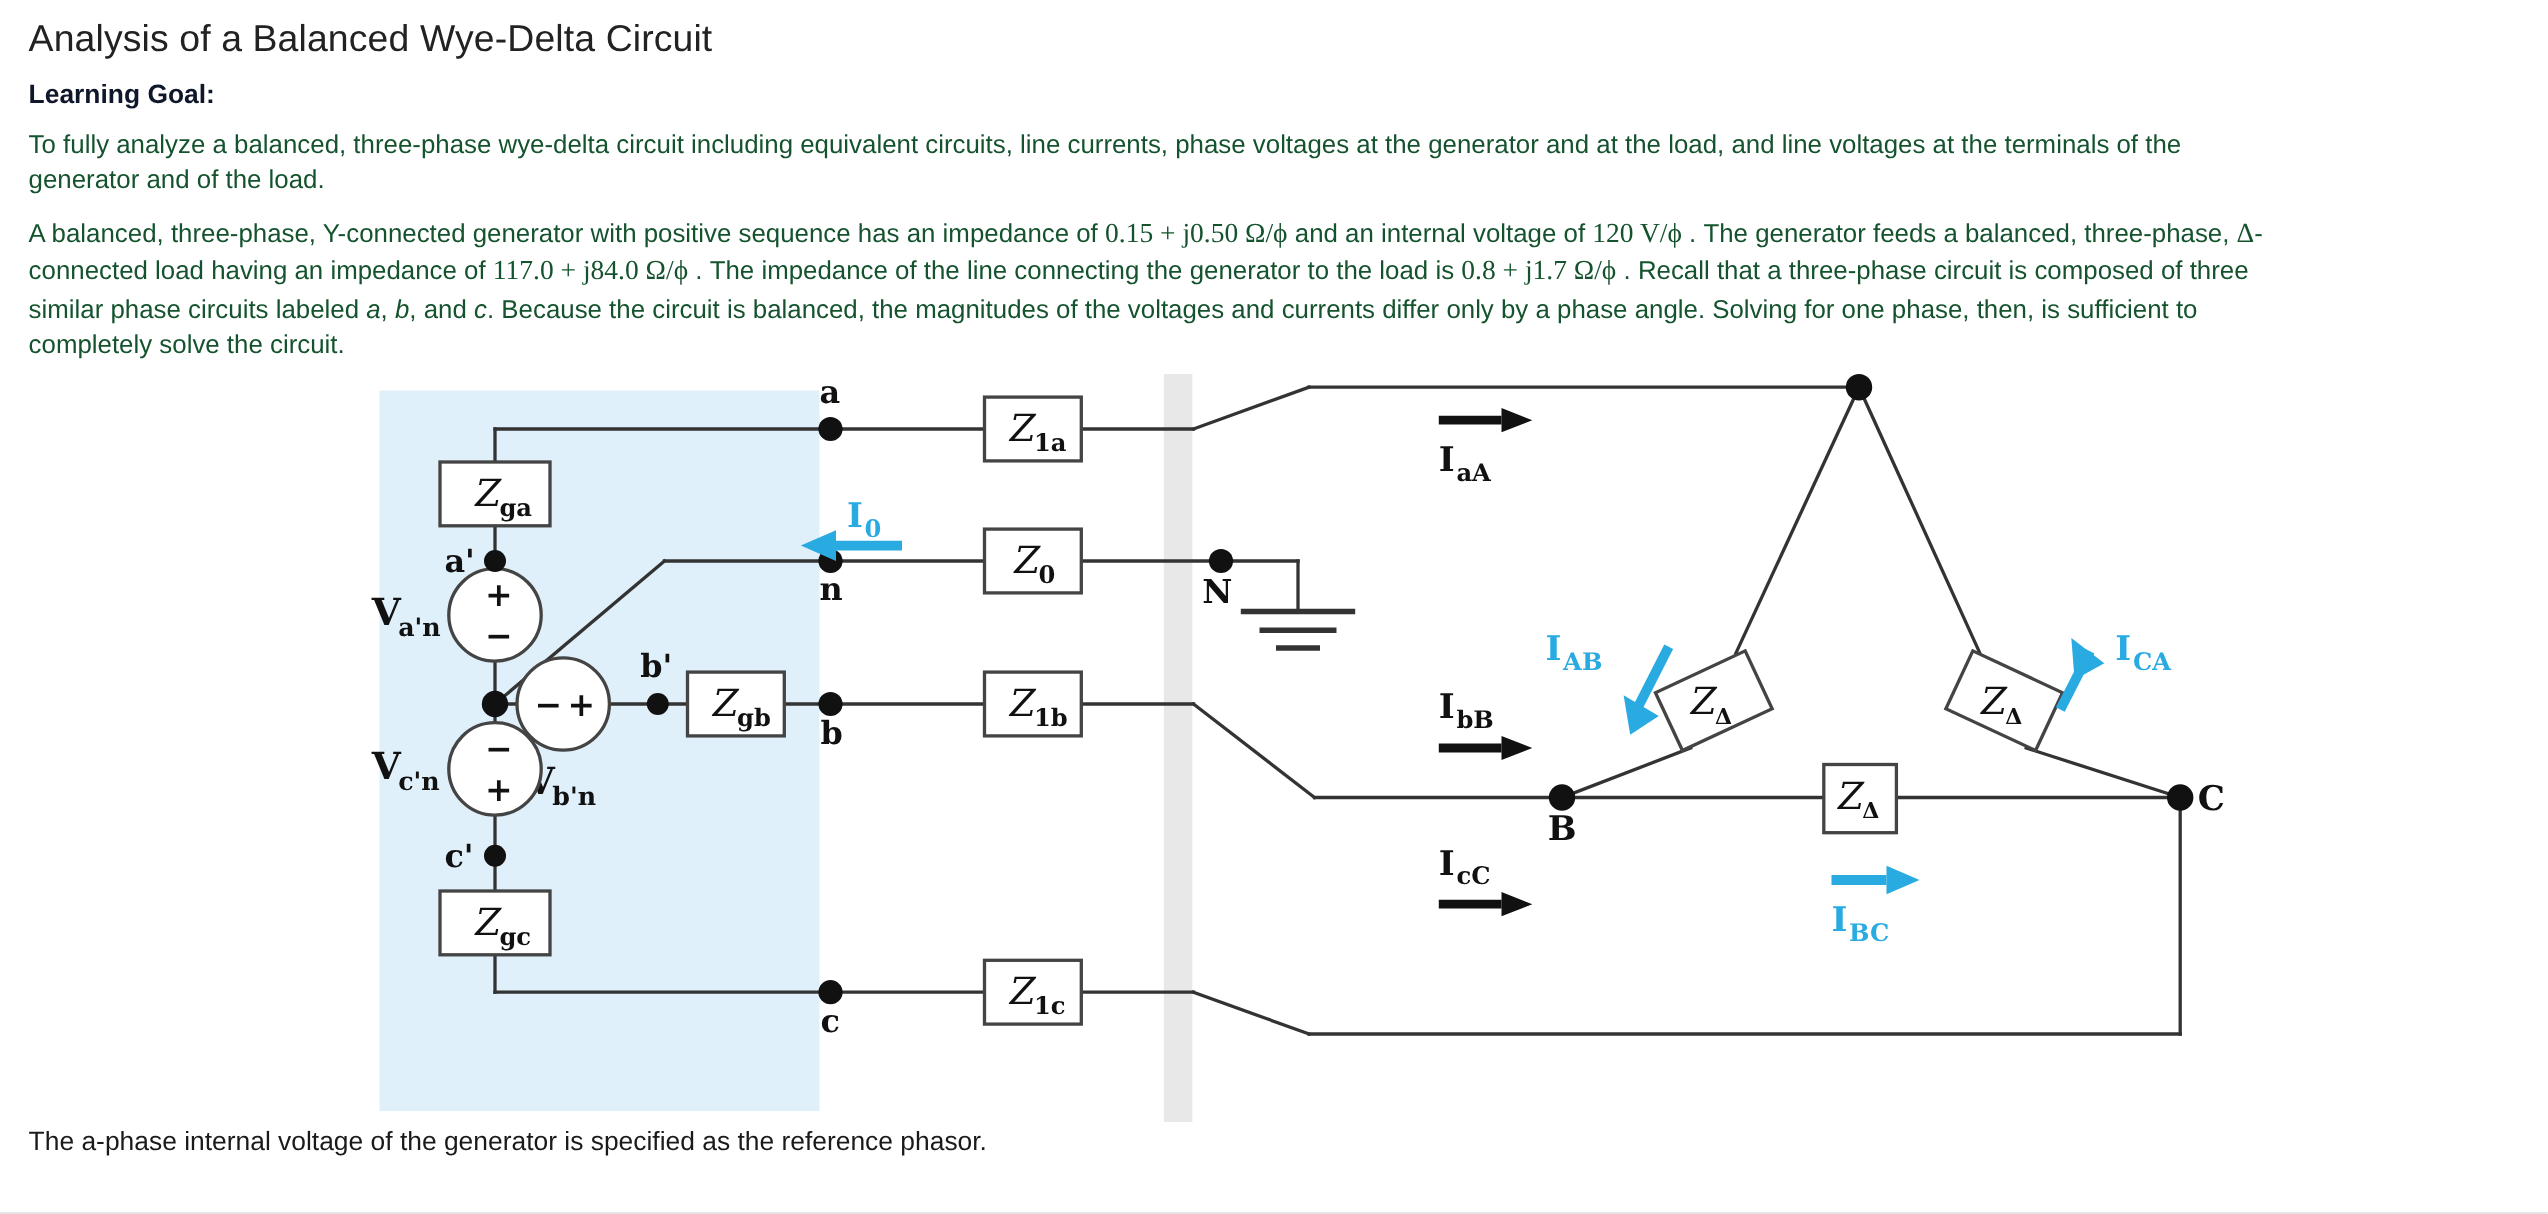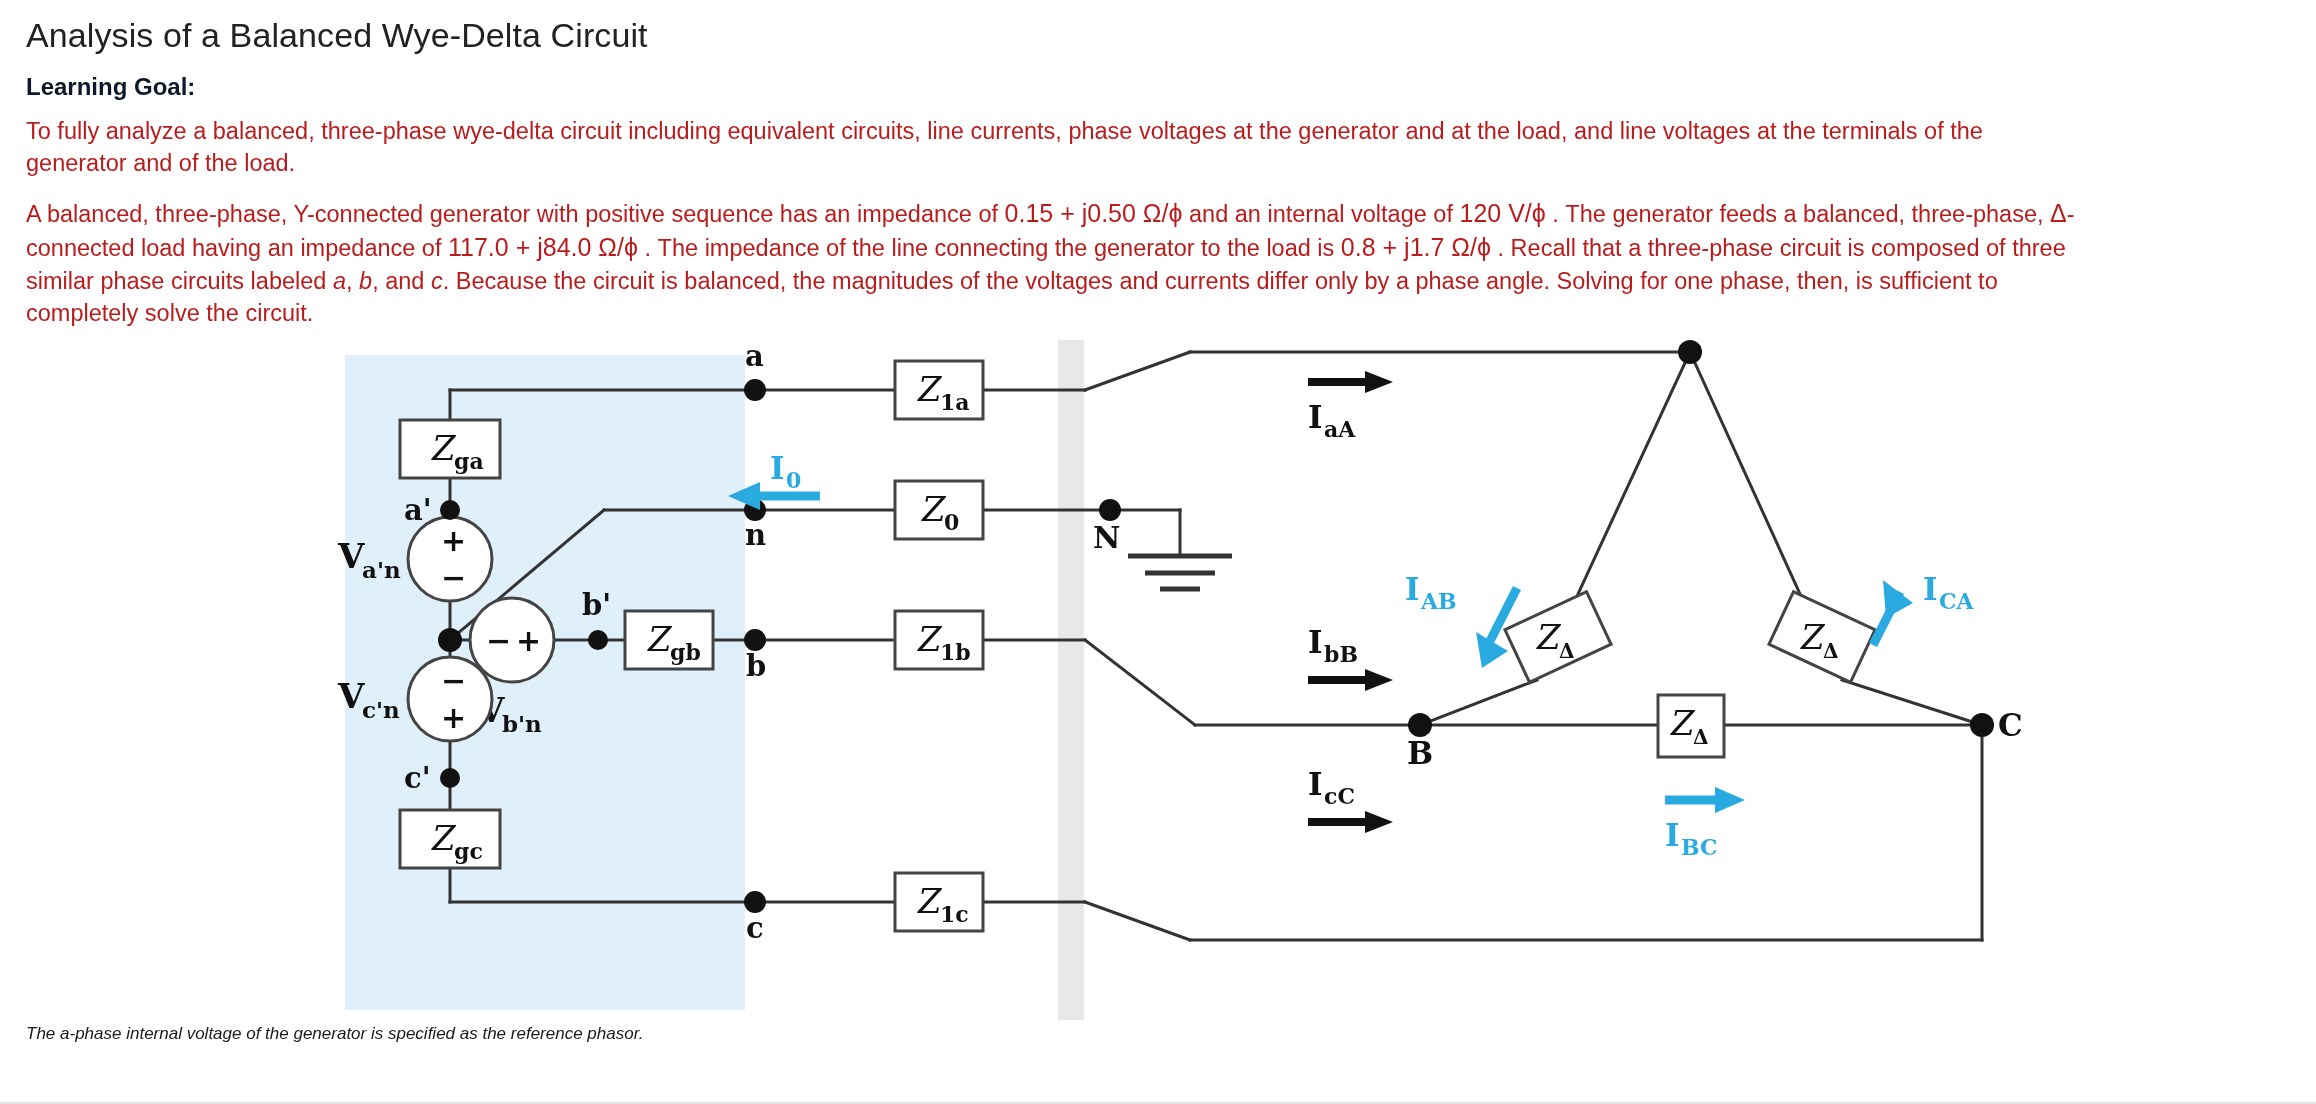--- a/index.html
+++ b/index.html
@@ -32,44 +32,43 @@
   }
   .subhead {
     font-size: 24px;
     font-weight: bold;
     color: #0f172a;
     padding: 18px 0 0 26px;
   }
   .para {
     font-size: 23.5px;
     line-height: 1.38;
-    color: #b91c1c;
+    color: #14532d;
     padding: 14px 30px 0 26px;
     max-width: 2290px;
     text-align: left;
   }
   .para.tight { padding-top: 16px; }
   .mathrm {
-    font-family: Liberation Sans, sans-serif;
+    font-family: Liberation Serif, serif;
     font-style: normal;
     font-size: 25px;
   }
   .ital { font-style: italic; }
 
   .figure-wrap {
     position: relative;
     width: 2316px;
     height: 680px;
     margin-top: 10px;
   }
   .caption {
-    font-size: 17px;
+    font-size: 24px;
     color: #1a1a1a;
     padding: 4px 0 0 26px;
-    font-style: italic;
   }
   svg { display: block; }
   .lbl {
     font-family: "DejaVu Serif", serif;
     font-weight: bold;
     fill: #111;
   }
   .zlbl {
     font-family: "DejaVu Serif", serif;
     font-style: italic;

